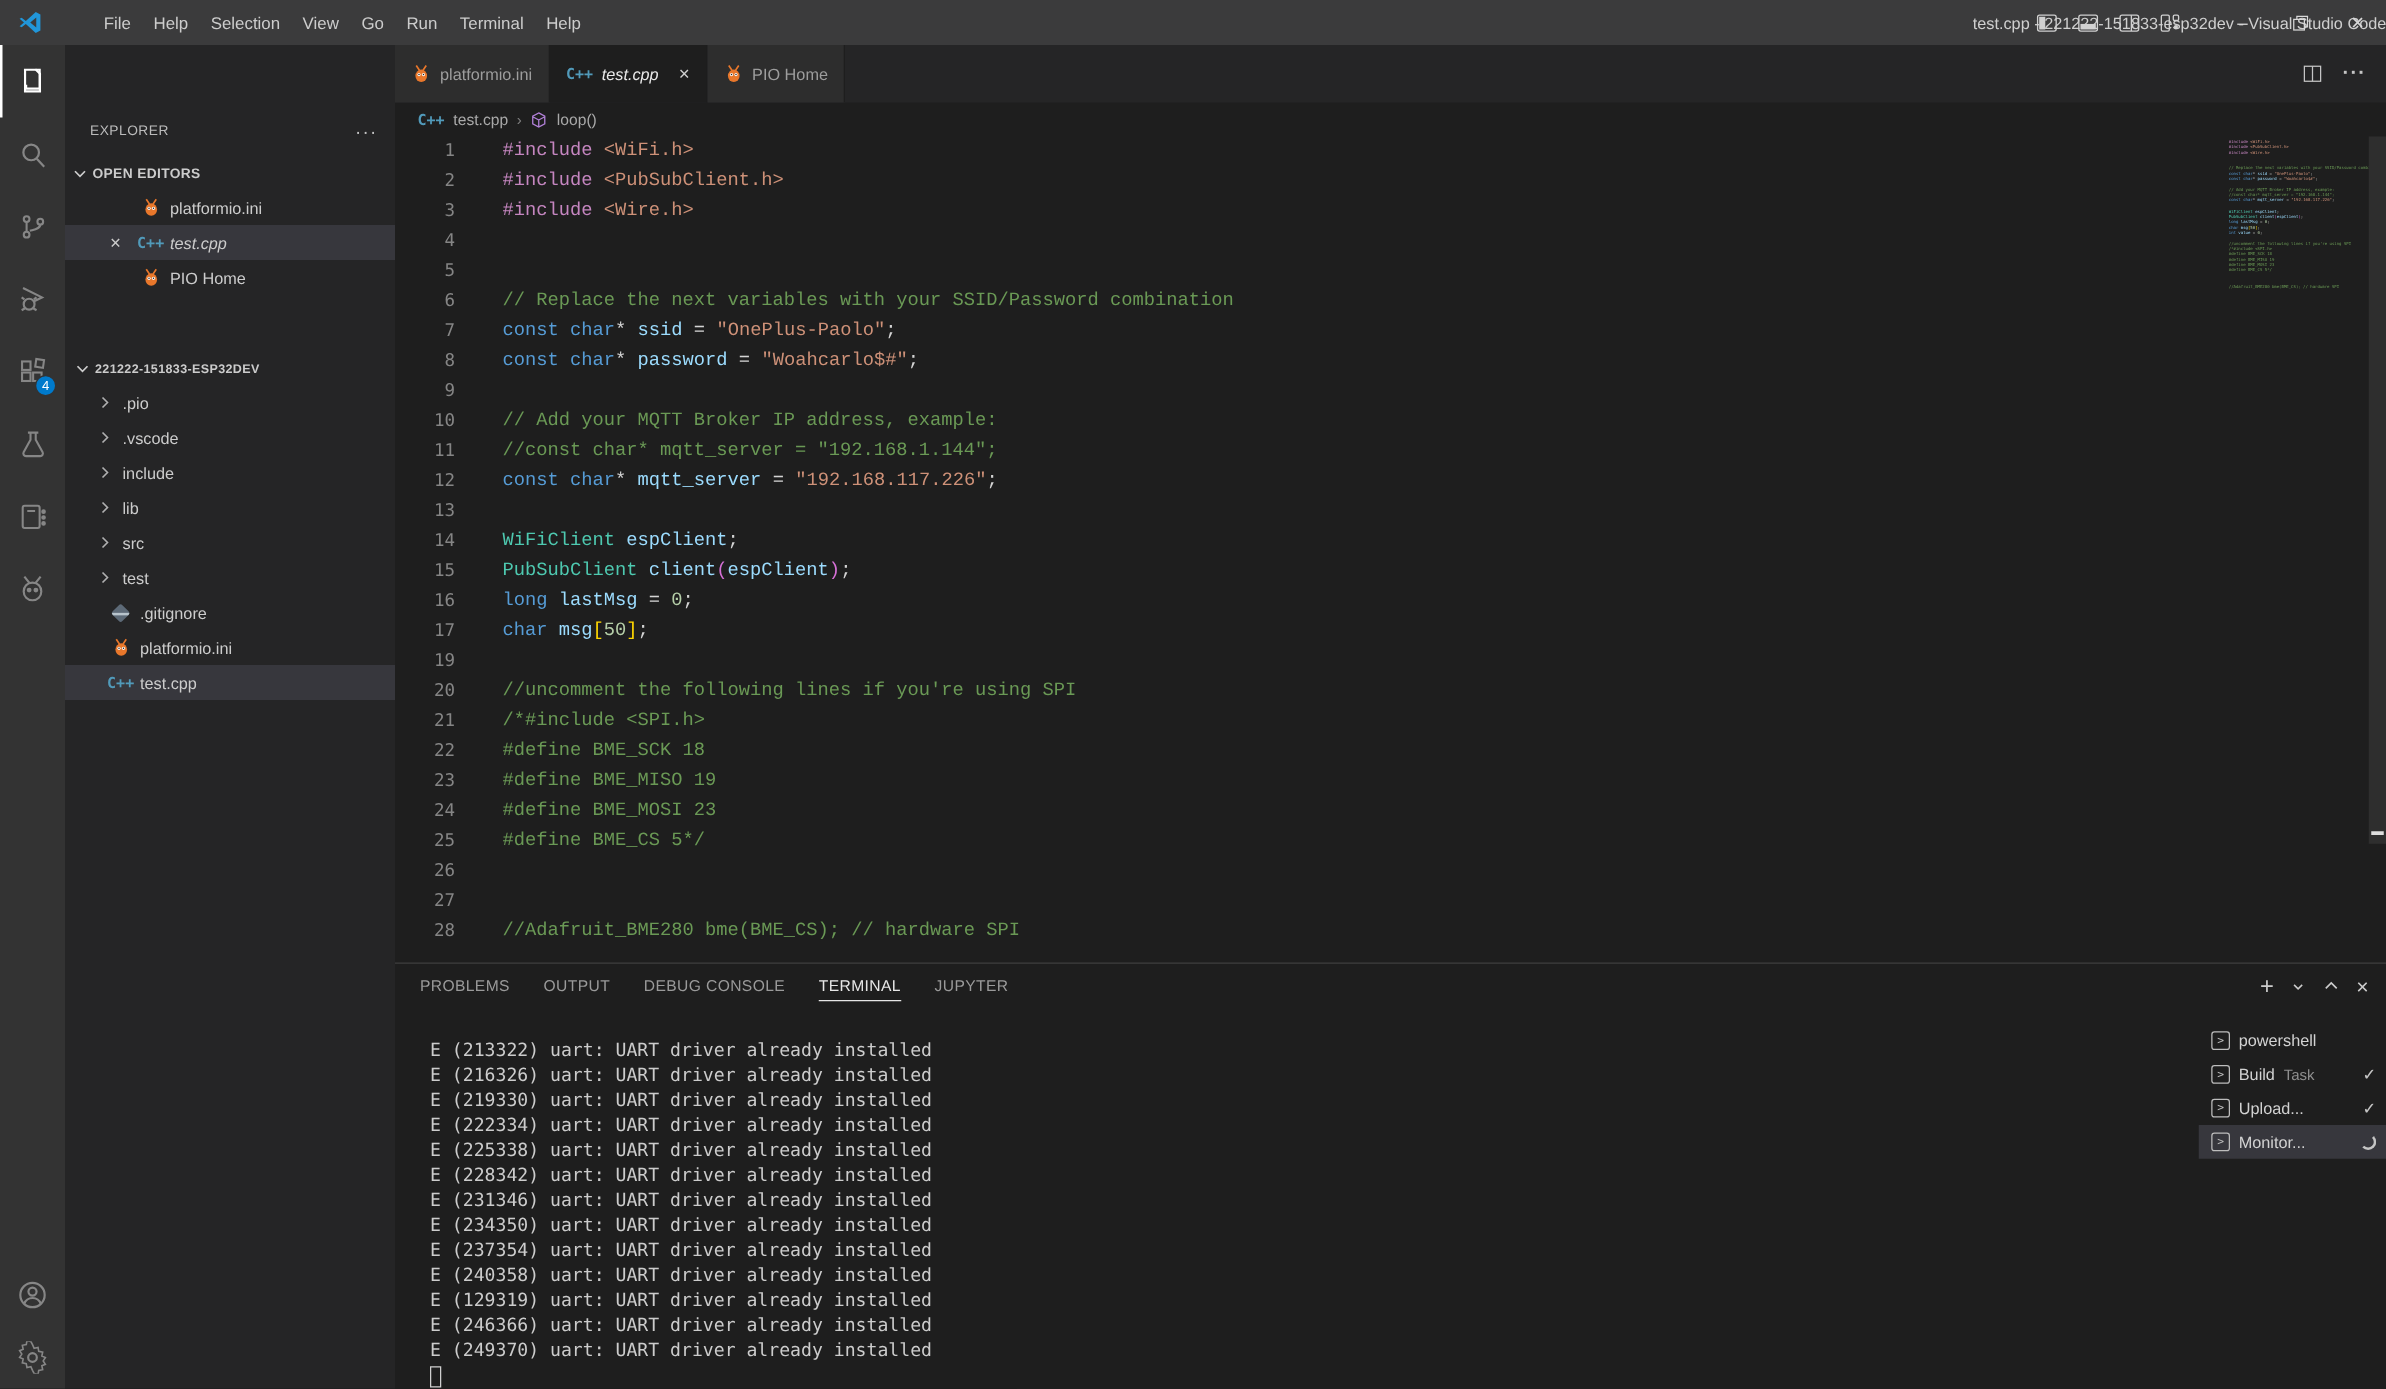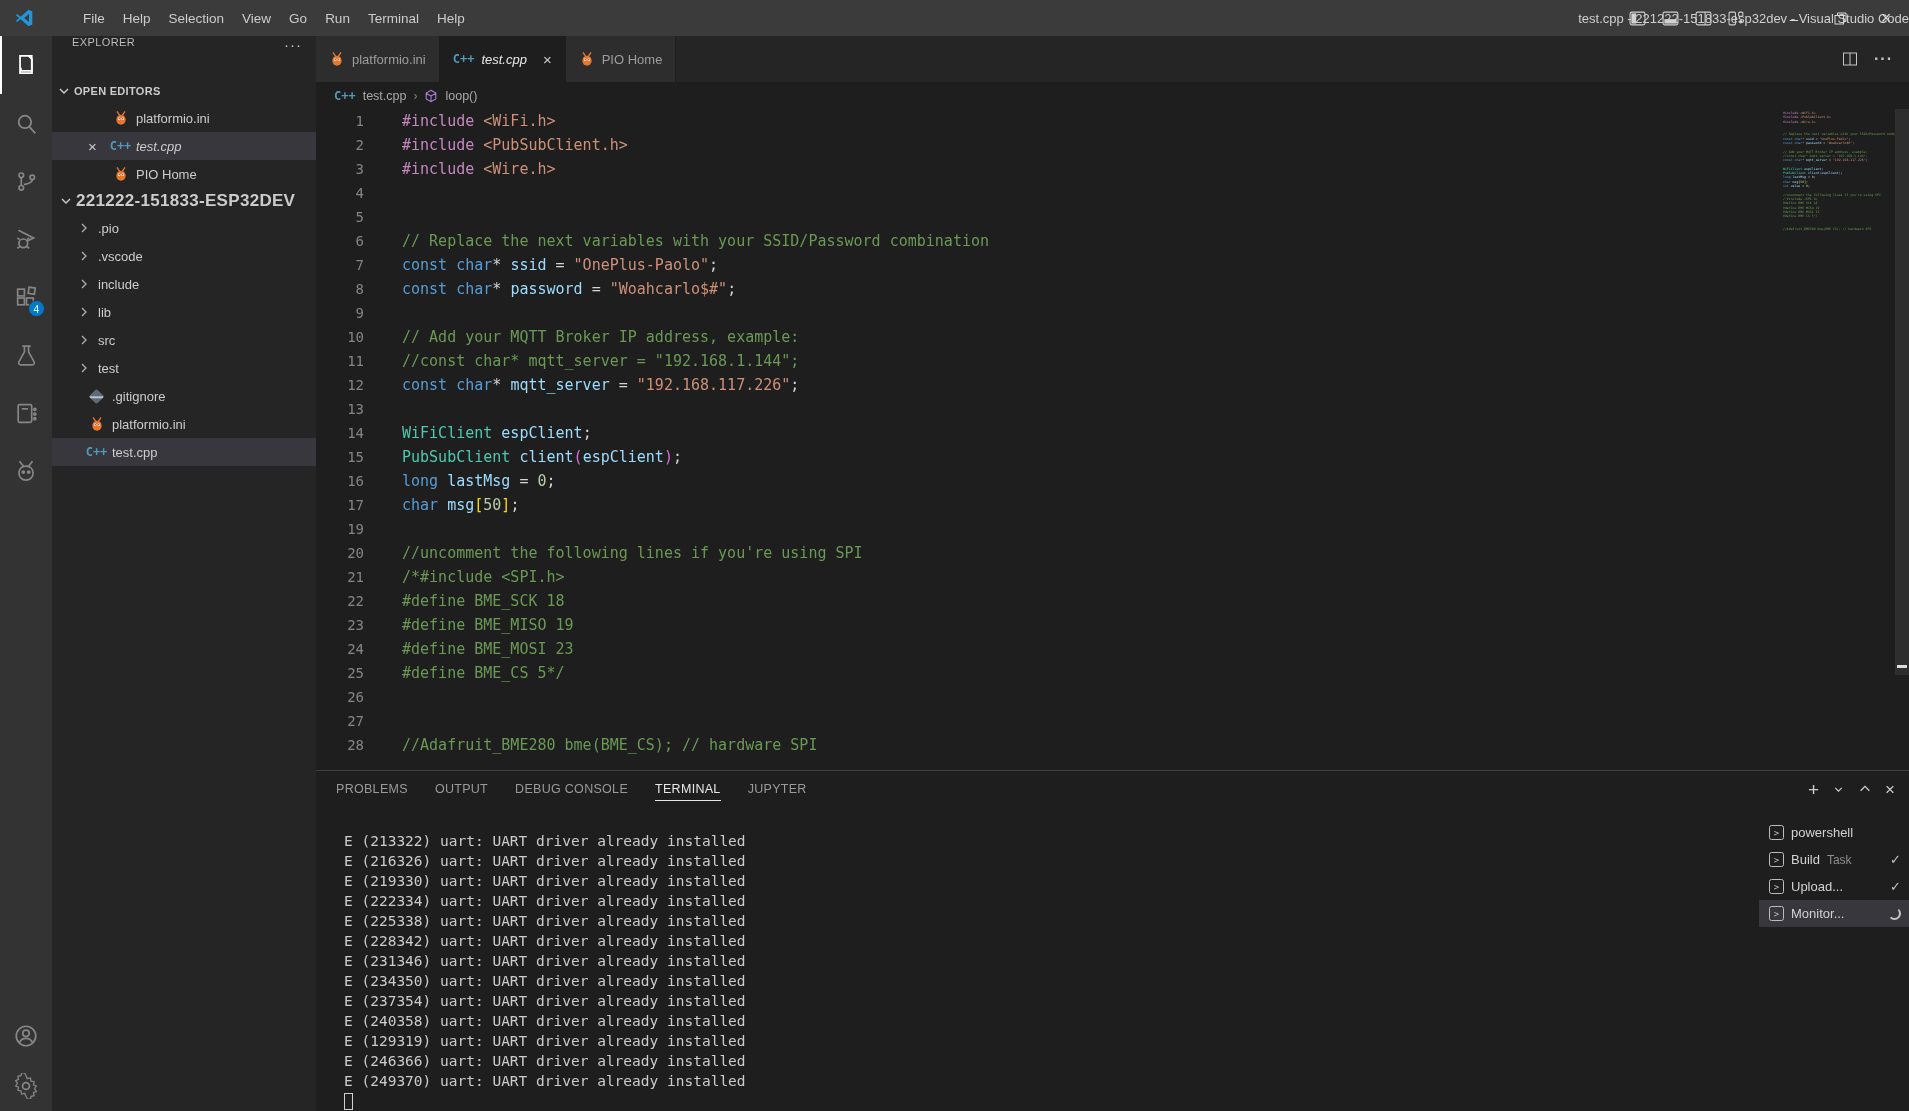--- a/index.html
+++ b/index.html
@@ -23,32 +23,32 @@
     color:#868686; position:relative; }
   .ab-item.active { color:#ffffff; box-shadow:inset 2px 0 0 #ffffff; }
   .ab-badge { position:absolute; right:7px; bottom:9px; background:#007acc; color:#fff;
     width:17px; height:17px; border-radius:50%; font-size:10.5px; display:flex; align-items:center;
     justify-content:center; border:1.5px solid #333333; }
   .ab-bottom { margin-top:auto; display:flex; flex-direction:column; align-items:center; }
   .ab-bottom .ab-item { height:50px; }
   
   .sidebar { width:264px; background:#252526; color:#cccccc; font-size:13px;
     display:flex; flex-direction:column; }
-  .sb-title { height:42px; display:flex; padding:0 14px 0 20px;
-    font-size:11px; letter-spacing:0.4px; color:#bbbbbb; }
+  .sb-title { height:42px; display:flex; align-items:center; padding:0 14px 0 20px;
+    font-size:11px; letter-spacing:0.4px; color:#bbbbbb;margin-top:48px; }
   .sb-title .more { margin-left:auto; color:#c5c5c5; font-size:15px; letter-spacing:1px; }
   .row { height:28px; display:flex; align-items:center; cursor:default; white-space:nowrap; }
   .sec-header { font-weight:bold; font-size:11px; letter-spacing:0.3px; padding-left:4px;
     color:#cccccc; height:26px; }
   .sec-header .chev { margin-right:2px; }
   .open-item { padding-left:60px; position:relative; }
   .open-item .close-x { position:absolute; left:36px; color:#cccccc; font-size:15px; }
   .open-item.selected { background:#37373d; }
   .row .ficon { width:17px; margin-right:7px; display:inline-flex; justify-content:center; flex:none; }
-  .proj-header { font-weight:bold; font-size:17px; padding-left:6px; }
+  .proj-header { font-weight:bold; font-size:10px; padding-left:6px;margin-top:46px; }
   .tree-folder { padding-left:24px; color:#cccccc; }
   .tree-folder .chev { margin-right:6px; color:#b0b0b0; }
   .tree-file { padding-left:36px; }
   .tree-file.selected { background:#37373d; }
   .sb-bottom { margin-top:auto; }
   .sb-sec { height:26px; border-top:1px solid #3c3c3c; display:flex; align-items:center;
     font-weight:bold; font-size:11px; padding-left:4px; letter-spacing:0.3px; }
   .italic { font-style:italic; }
   .cpp-icon { color:#519aba; font-weight:bold; font-size:12px; font-family:"DejaVu Sans Mono",monospace; }
   .git-icon { width:11px; height:11px; background:#5d6a77; transform:rotate(45deg); border-radius:2px;
@@ -65,21 +65,21 @@
   .editor-actions { position:absolute; right:16px; top:0; height:46px; display:flex;
     align-items:center; gap:16px; color:#c5c5c5; }
   .breadcrumb { height:27px; display:flex; align-items:center; padding-left:18px;
     color:#a9a9a9; font-size:12.5px; gap:7px; }
   .bc-sep { color:#7f7f7f; font-size:12px; }
   
   .codewrap { flex:1; position:relative; overflow:hidden;
     font-family:"DejaVu Sans Mono",monospace; font-size:15px; line-height:24px; }
   .codeline { display:flex; white-space:pre; }
   .ln { width:48px; text-align:right; color:#858585; flex:none; font-size:14px; }
-  .lc { padding-left:38px; }
+  .lc { padding-left:38px;font-family:Liberation Mono, monospace; }
   .tk-kw{color:#569cd6} .tk-var{color:#9cdcfe} .tk-str{color:#ce9178} .tk-num{color:#b5cea8}
   .tk-cmt{color:#6a9955} .tk-dir{color:#c586c0} .tk-cls{color:#4ec9b0} .tk-pln{color:#d4d4d4}
   .tk-pa{color:#d670d6} .tk-br{color:#ffd700}
   .minimap { position:absolute; top:2px; right:14px; width:112px; height:100%;
     font-size:3.2px; line-height:4.3px; white-space:pre; overflow:hidden; }
   .scrollbar { position:absolute; right:0; top:0; width:14px; height:566px;
     background:rgba(121,121,121,0.18); }
   .ruler-mark { position:absolute; right:2px; top:556px; width:10px; height:3px; background:#dddddd; }
   
   .panel { height:341px; border-top:1px solid #3f3f3f; display:flex; flex-direction:column; }

